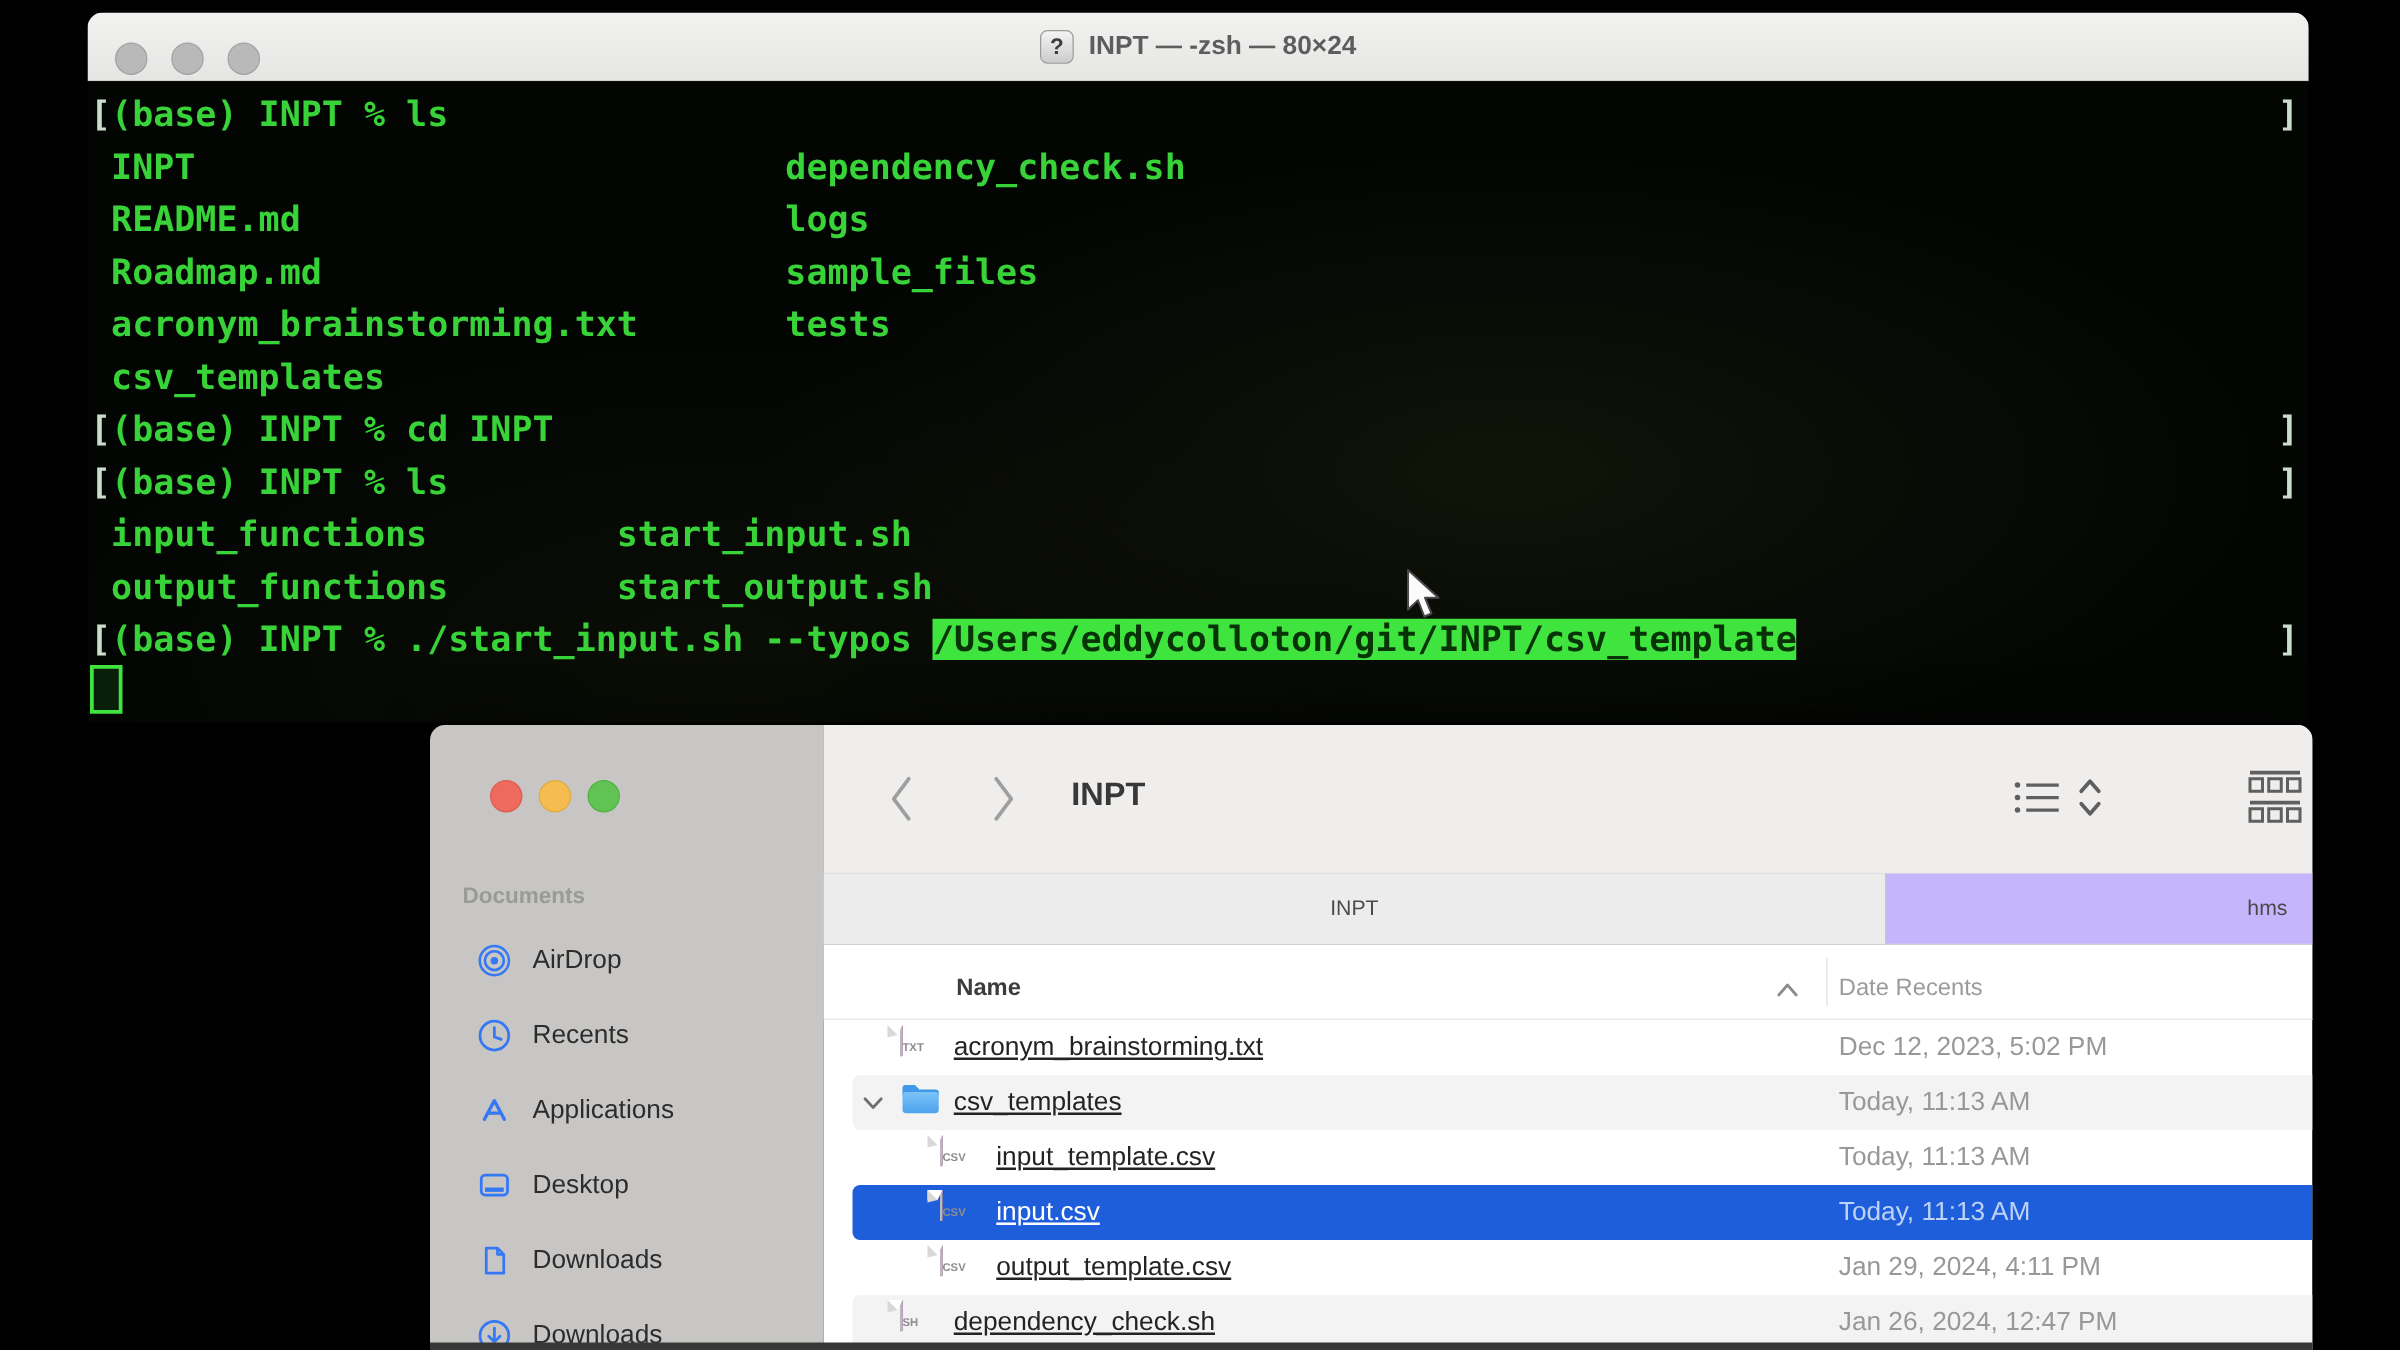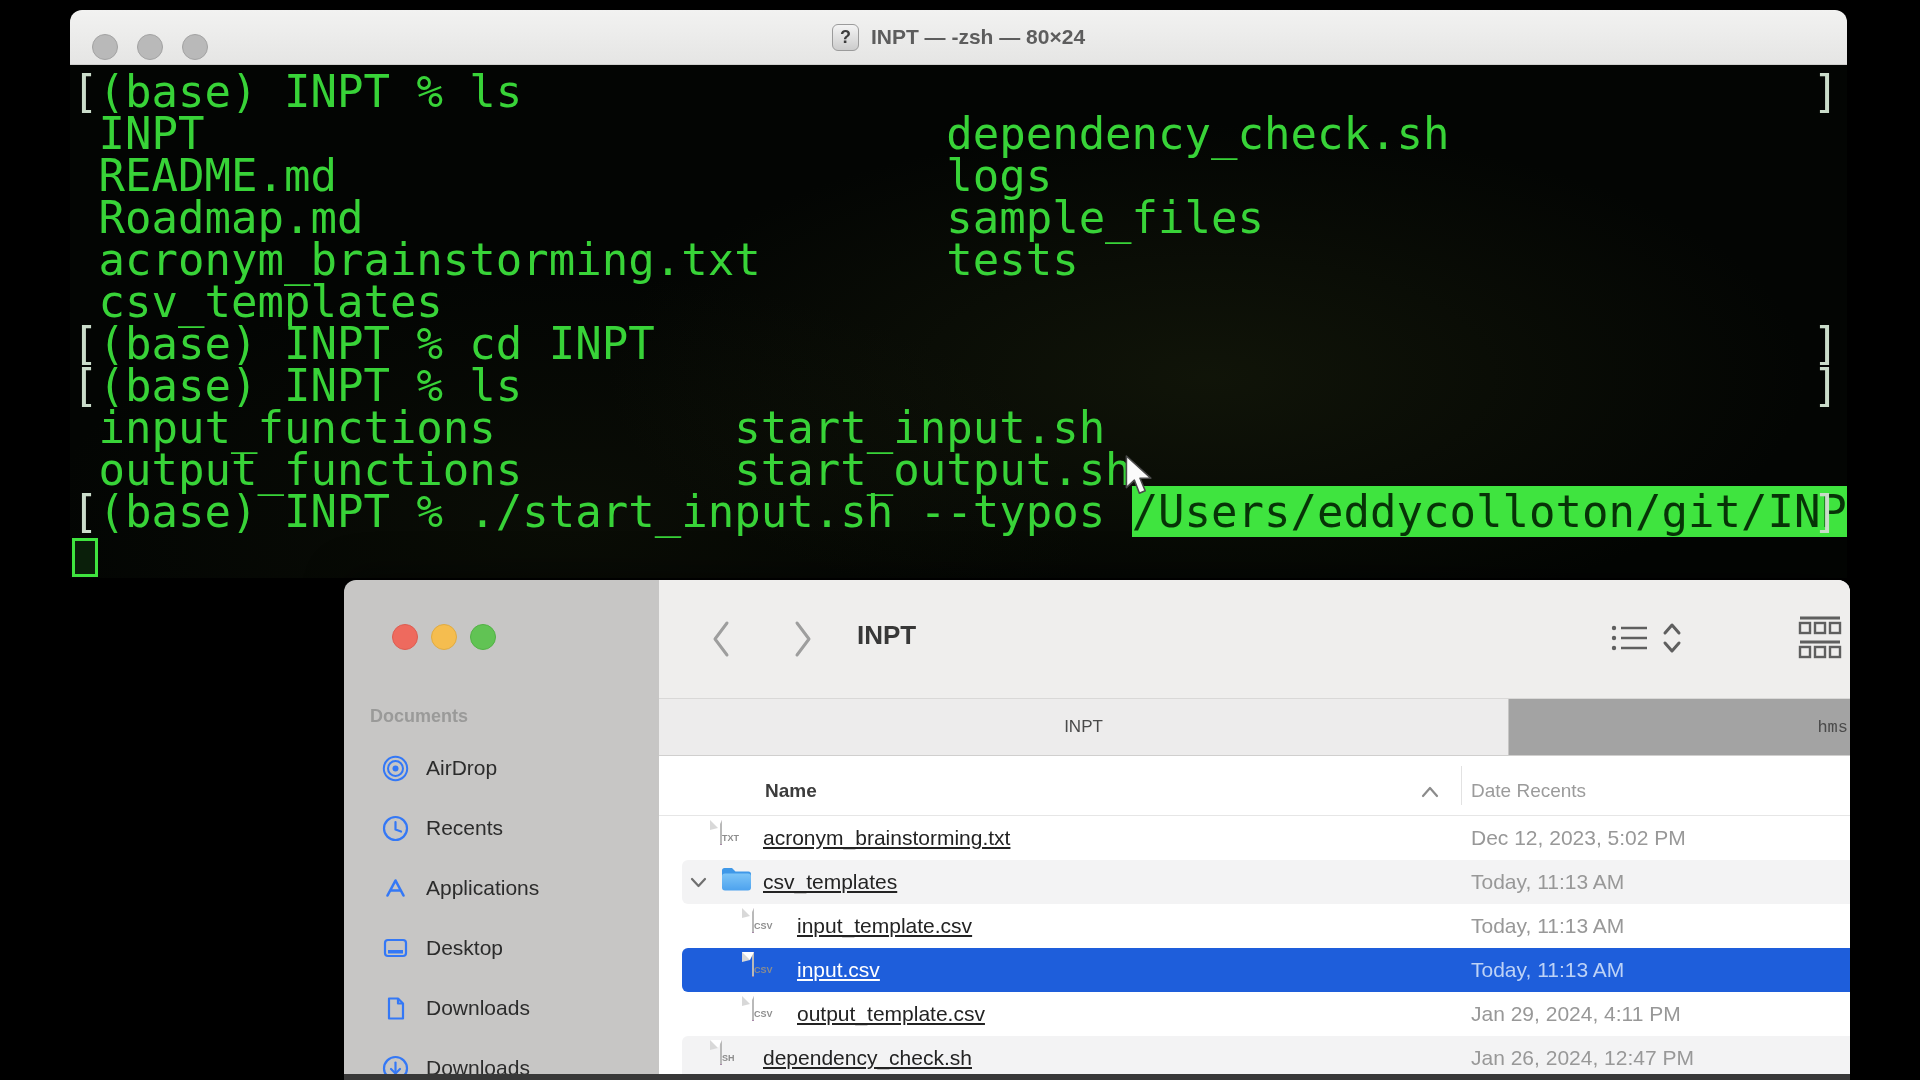--- a/index.html
+++ b/index.html
@@ -17,21 +17,21 @@
            font-size:21px;font-weight:700;color:#5d5d5d;}
   .t-appicon{width:27px;height:27px;border-radius:6px;background:linear-gradient(#f4f4f4,#cfcfcе);
              background:linear-gradient(#f4f4f4,#cccccc);border:1px solid #9b9b9b;color:#3c3c3c;
              font-size:18px;font-weight:700;display:flex;align-items:center;justify-content:center;box-sizing:border-box;}
   .t-body{position:relative;height:513px;
           background:
             radial-gradient(1000px 420px at 64% 60%, rgba(44,52,20,.32), rgba(0,0,0,0) 60%),
             radial-gradient(800px 380px at 28% 88%, rgba(36,42,16,.22), rgba(0,0,0,0) 65%),
             #030503;
           padding:6px 0 0 2px;
-          font-family:"DejaVu Sans Mono",monospace;font-size:44px;line-height:42px;color:#38d338;}
+          font-family:"DejaVu Sans Mono",monospace;font-size:28px;line-height:42px;color:#38d338;font-weight:bold;}
   .tl{position:relative;white-space:pre;height:42px;}
   .tl .br{color:#cadcca;}
   .tl .rb{position:absolute;right:8px;top:0;}
   .tl .hl{background:#3fe43f;color:#073307;}
   .cur{display:inline-block;width:20px;height:33px;background:#0a1f0a;
        box-shadow:0 0 0 3px #3fe43f;vertical-align:-5px;margin-left:3px;margin-right:4px;}
 
   
   .finder{position:absolute;left:344px;top:580px;width:1506px;height:520px;
           border-radius:12px 12px 0 0;overflow:hidden;display:flex;
@@ -54,22 +54,22 @@
   .nav-back{left:40px;}
   .nav-fwd{left:122px;}
   .f-title{position:absolute;left:198px;top:40px;font-size:26px;font-weight:700;color:#383838;}
   .viewlist{position:absolute;left:952px;top:40px;display:flex;align-items:center;gap:12px;}
   .gridbtn{position:absolute;right:8px;top:34px;}
 
   .f-tabbar{height:56px;flex:none;display:flex;background:#edecec;
             border-top:1px solid #d9d8d7;border-bottom:1px solid #d0cfce;box-sizing:content-box;}
   .f-tab{display:flex;align-items:center;font-size:17px;color:#4a4a4a;}
   .f-tab.active{width:849px;justify-content:center;background:#edecec;}
-  .f-tab.inactive{flex:1;justify-content:flex-end;padding-right:2px;background:#a3a3a3;
-                  border-left:1px solid #c6c5c4;overflow:hidden;font-family:Liberation Mono, monospace;}
+  .f-tab.inactive{flex:1;justify-content:flex-end;padding-right:20px;background:#c4b5fd;
+                  border-left:1px solid #c6c5c4;overflow:hidden;}
 
   .f-colheader{height:60px;flex:none;background:#fff;position:relative;border-bottom:1px solid #e6e6e6;box-sizing:border-box;}
   .col-name{position:absolute;left:106px;top:24px;font-size:19px;font-weight:600;color:#3c3c3c;}
   .col-caret{position:absolute;left:762px;top:30px;}
   .col-div{position:absolute;left:802px;top:10px;bottom:10px;width:1px;background:#e2e2e2;}
   .col-date{position:absolute;left:812px;top:24px;font-size:19px;color:#9b9b9b;}
 
   .f-rows{flex:1;}
   .frow{position:relative;height:44px;margin-left:23px;border-radius:6px 0 0 6px;font-size:21px;}
   .frow.alt{background:#f3f3f4;}

